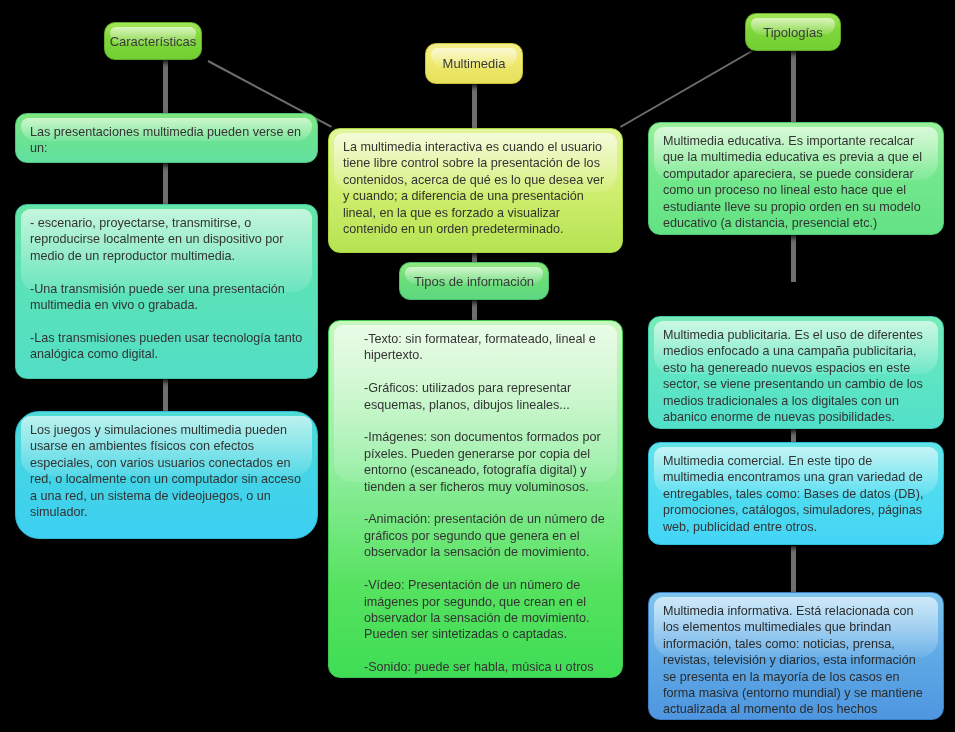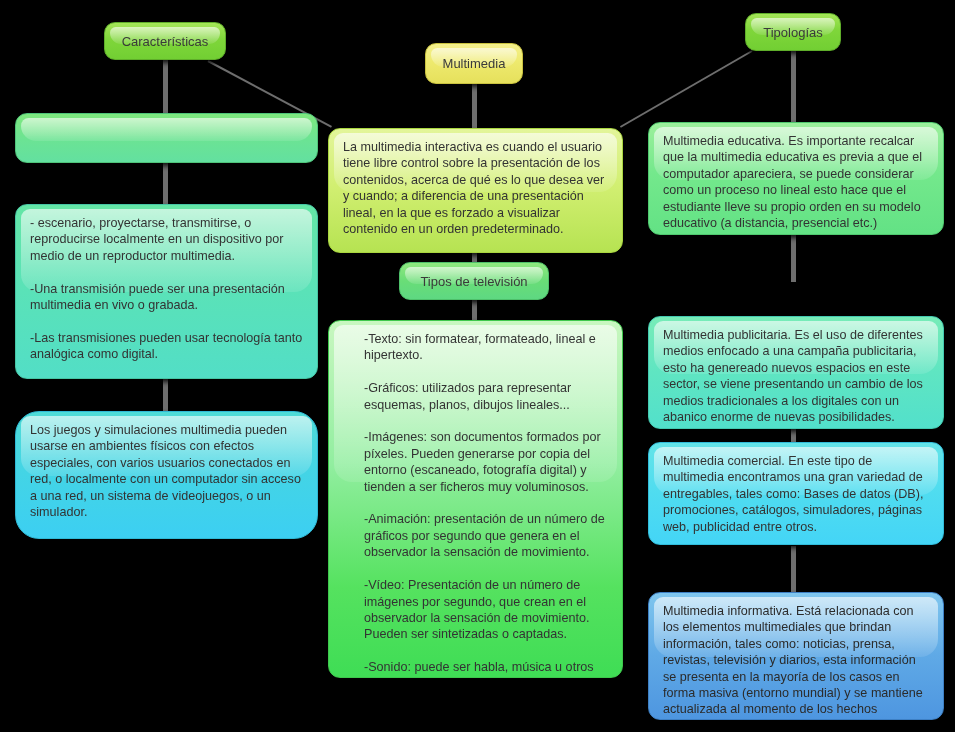--- a/index.html
+++ b/index.html
@@ -124,42 +124,43 @@
   <div class="conn conn-v" style="left:791px; top:234px; height:48px;"></div>
 
   <div class="conn conn-v" style="left:791px; top:396px; height:46px;"></div>
 
   <div class="conn conn-v" style="left:791px; top:546px; height:46px;"></div>
 
   <div class="conn-diag" style="left:208px; top:60px; width:140px; transform: rotate(28.1deg);"></div>
 
   <div class="conn-diag" style="left:752px; top:50px; width:152px; transform: rotate(150deg);"></div>
 
-  <div class="node pill fill-lime" style="left:104px; top:22px; width:122px; height:38px;">
+  <div class="node pill fill-lime" style="left:104px; top:22px; width:98px; height:38px;">
     <span class="gloss"></span>
     <span class="txt">Características</span>
   </div>
 
   <div class="node pill fill-yellow" style="left:425px; top:43px; width:98px; height:41px;">
     <span class="gloss"></span>
     <span class="txt">Multimedia</span>
   </div>
 
   <div class="node pill fill-lime" style="left:745px; top:13px; width:96px; height:38px;">
     <span class="gloss"></span>
     <span class="txt">Tipologías</span>
   </div>
 
   <div class="node pill fill-green1" style="left:399px; top:262px; width:150px; height:38px;">
     <span class="gloss"></span>
-    <span class="txt">Tipos de televisión</span>
+    <span class="txt">Tipos de información</span>
   </div>
 
   <div class="node box g-l1" style="left:15px; top:113px; width:303px; height:50px;">
     <span class="gloss"></span>
+    <span class="txt">Las presentaciones multimedia pueden verse en un:</span>
   </div>
 
   <div class="node box g-l2" style="left:15px; top:204px; width:303px; height:175px;">
     <span class="gloss"></span>
     <span class="txt">- escenario, proyectarse, transmitirse, o reproducirse localmente en un dispositivo por medio de un reproductor multimedia.
 
 -Una transmisión puede ser una presentación multimedia en vivo o grabada.
 
 -Las transmisiones pueden usar tecnología tanto analógica como digital.</span>
   </div>

